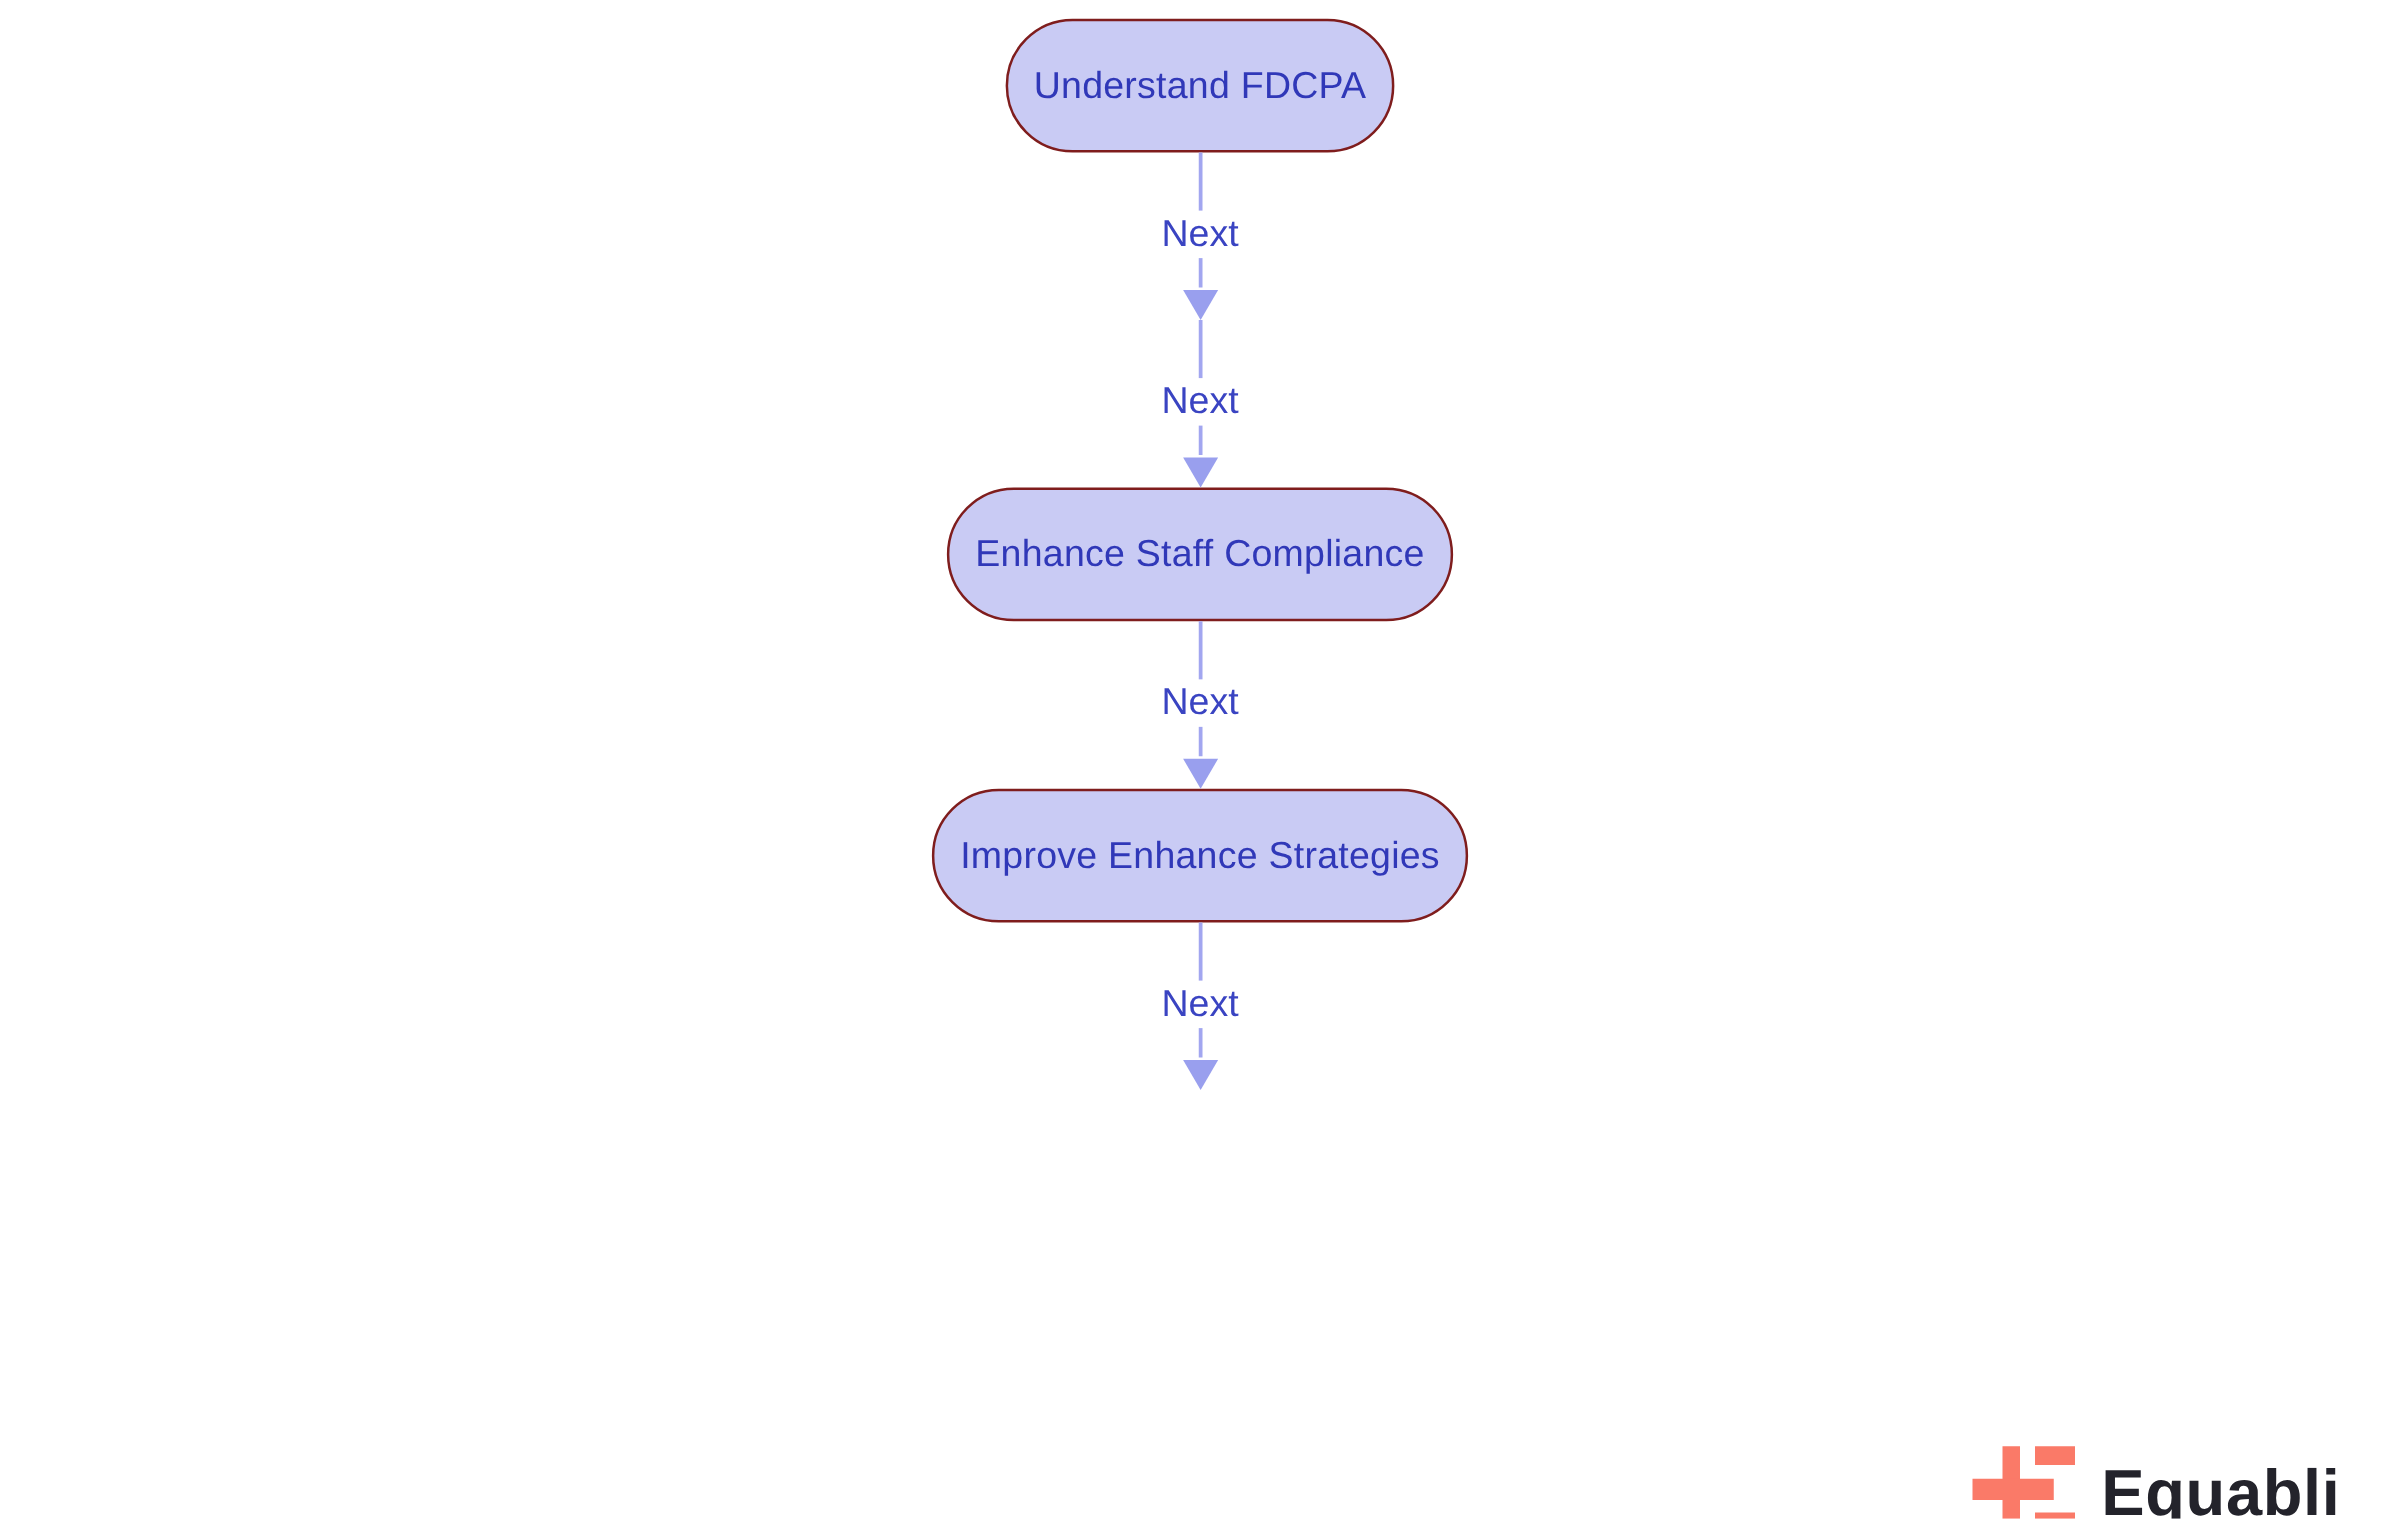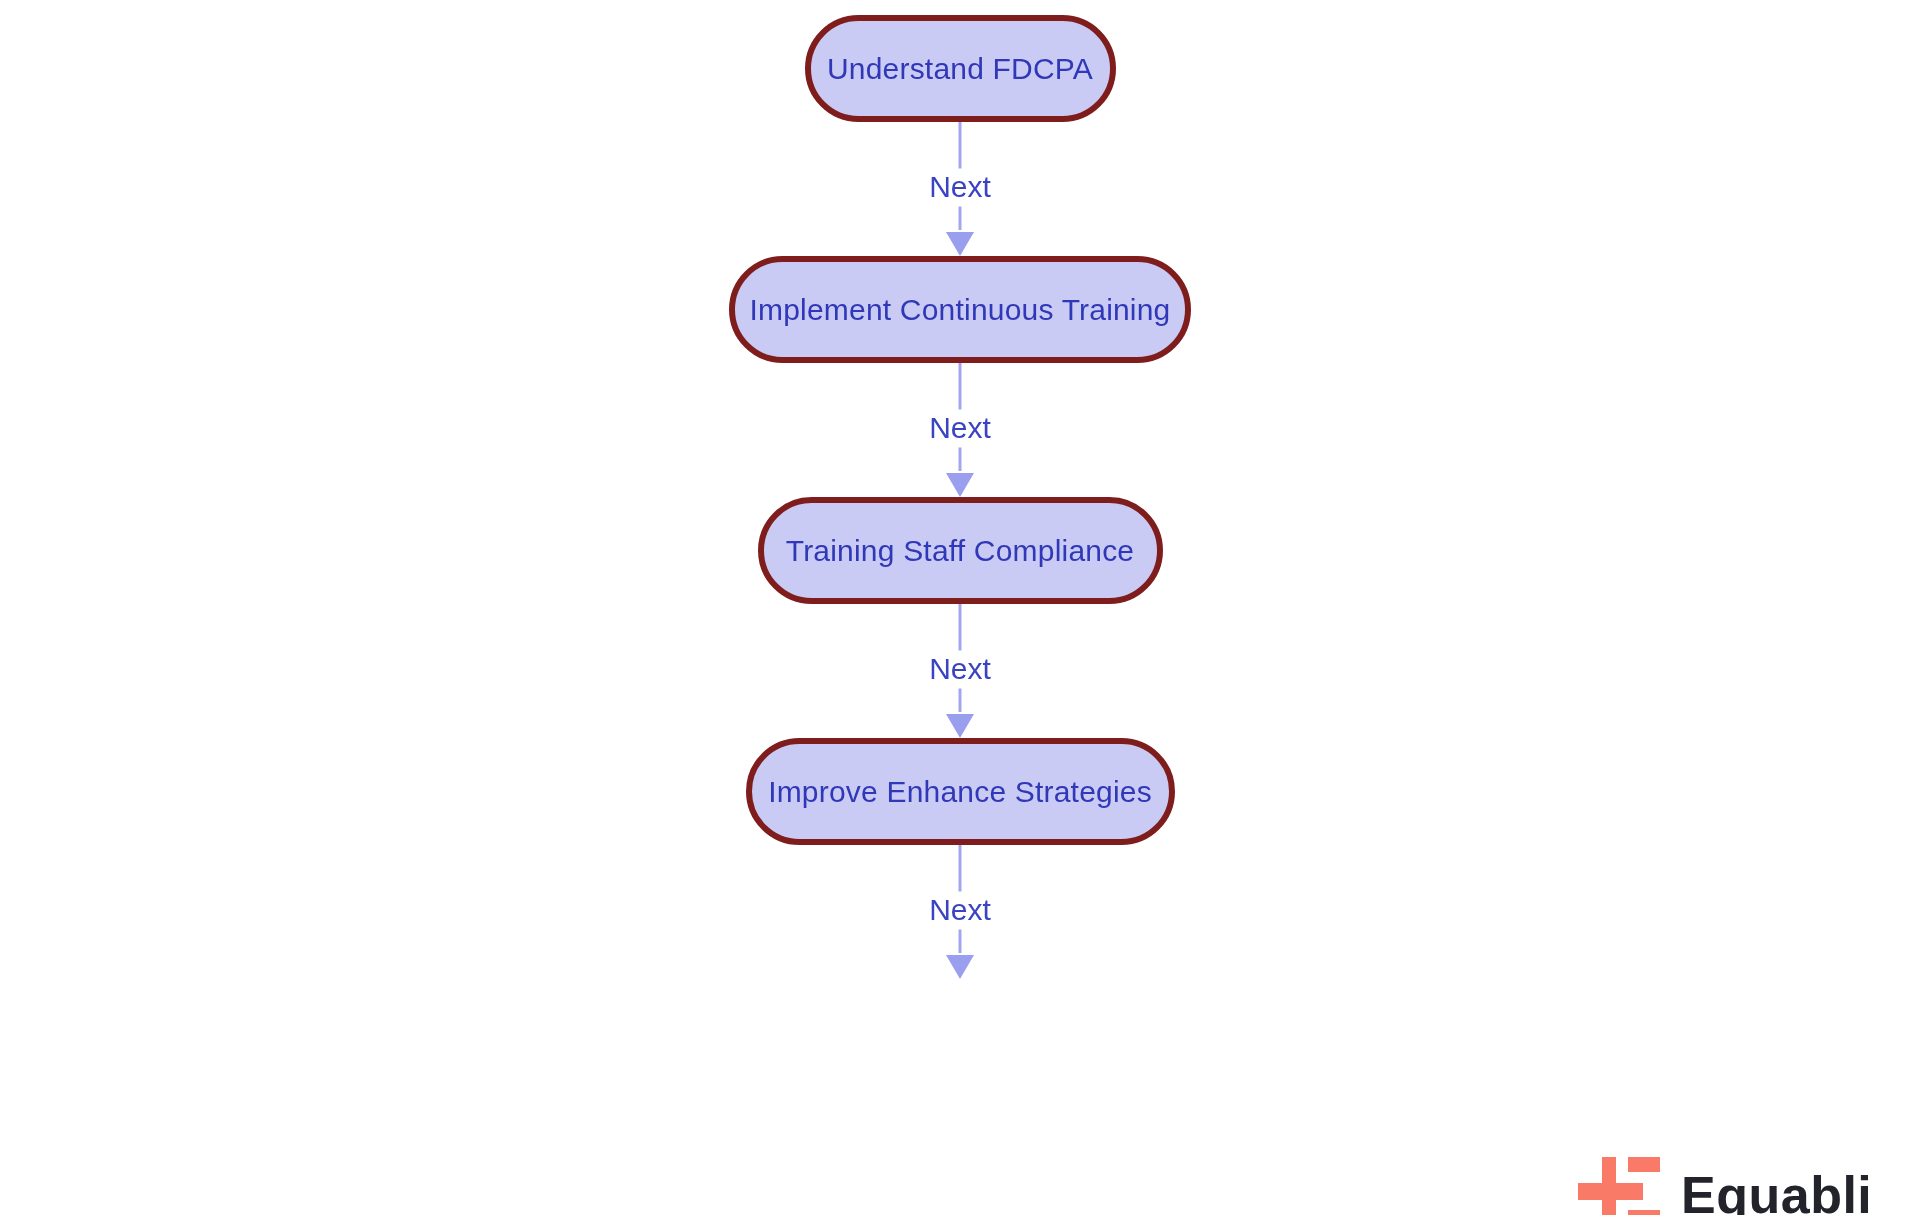--- a/index.html
+++ b/index.html
@@ -20,21 +20,21 @@
     left: 50%;
     top: 15px;
     transform: translateX(-50%);
     display: flex;
     flex-direction: column;
     align-items: center;
   }
   .node {
     box-sizing: border-box;
     height: 107px;
-    border: 6px solid #7f1d1d;
+    border: 2px solid #7f1d1d;
     background: #c9cbf4;
     border-radius: 54px;
     display: flex;
     align-items: center;
     justify-content: center;
     color: #3038b8;
     font-size: 30px;
     font-weight: 500;
     letter-spacing: 0.2px;
     white-space: nowrap;
@@ -115,32 +115,29 @@
     <div class="node" style="width:311px">
       <span>Understand FDCPA</span>
     </div>
 
     <div class="connector">
       <div class="line"></div>
       <div class="arrowhead"></div>
       <span class="edge-label">Next</span>
     </div>
 
-    <div class="node" style="width:462px">
-      <span>Implement Continuous Training</span>
-    </div>
 
     <div class="connector">
       <div class="line"></div>
       <div class="arrowhead"></div>
       <span class="edge-label">Next</span>
     </div>
 
     <div class="node" style="width:405px">
-      <span>Training Staff Compliance</span>
+      <span>Enhance Staff Compliance</span>
     </div>
 
     <div class="connector">
       <div class="line"></div>
       <div class="arrowhead"></div>
       <span class="edge-label">Next</span>
     </div>
 
     <div class="node" style="width:429px">
       <span>Improve Enhance Strategies</span>

